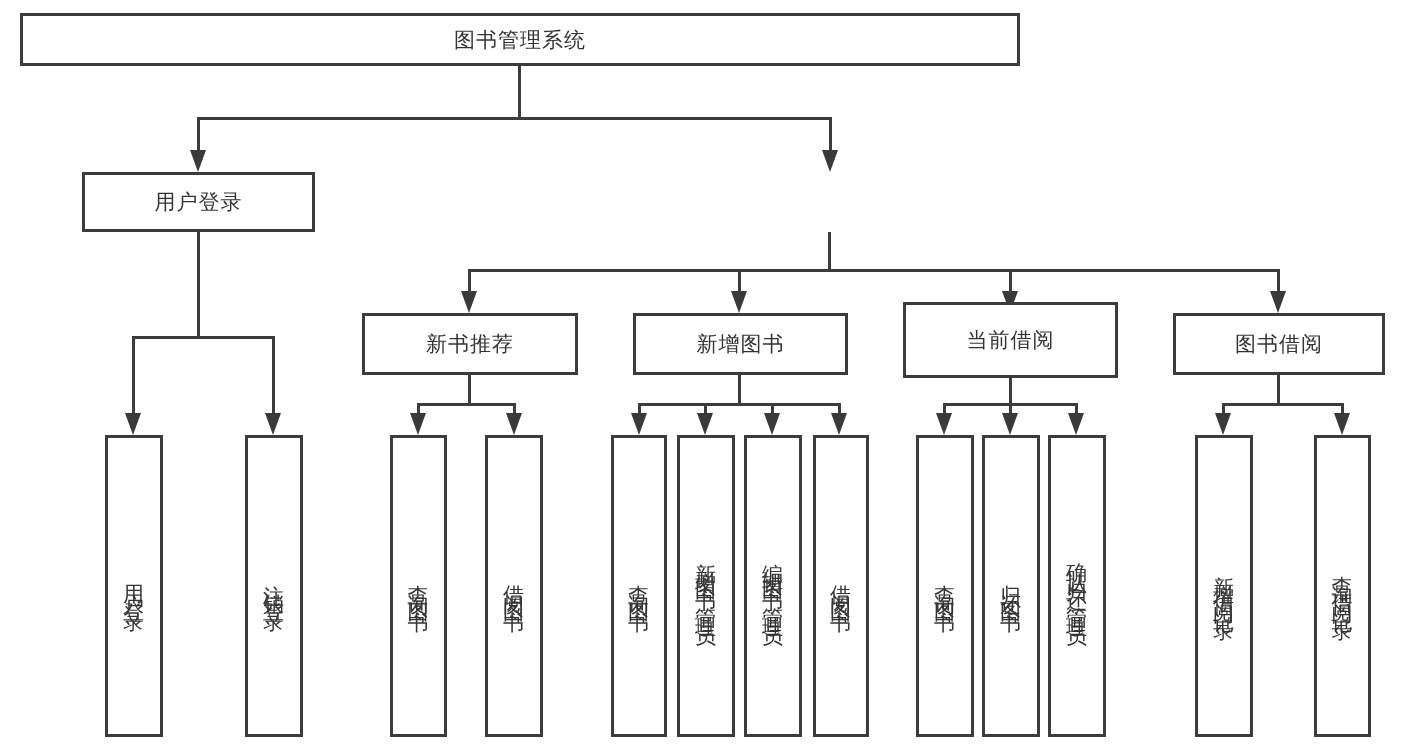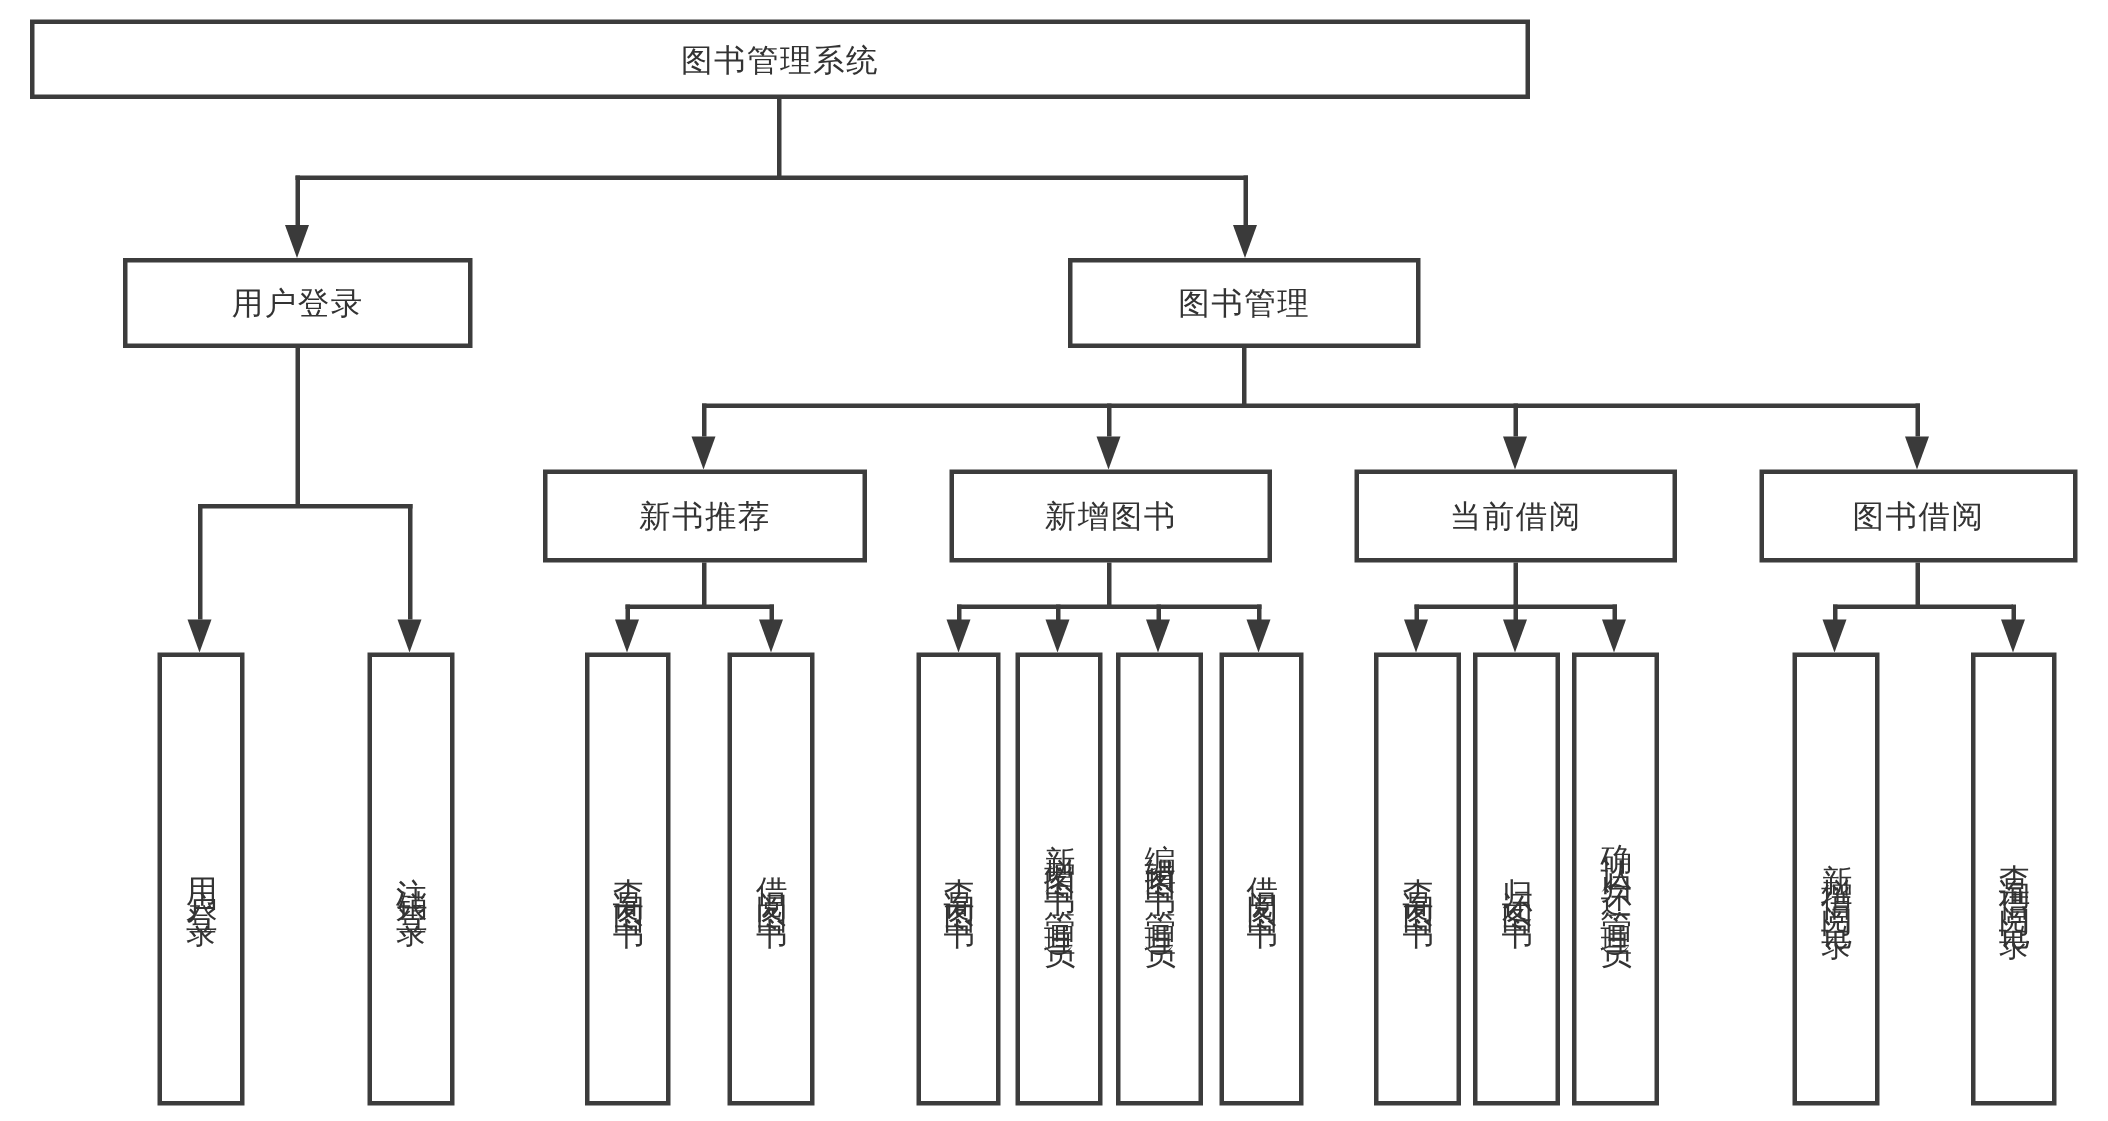--- a/index.html
+++ b/index.html
@@ -71,21 +71,20 @@
   <div class="box" style="left:20px;top:13px;width:1000px;height:53px">图书管理系统</div>
 
   <div class="vline" style="left:518px;top:66px;height:53px"></div>
   <div class="hline" style="left:197px;top:117px;width:635px"></div>
   <div class="vline" style="left:197px;top:117px;height:35px"></div>
   <div class="arrow" style="left:190px;top:150px"></div>
   <div class="vline" style="left:829px;top:117px;height:35px"></div>
   <div class="arrow" style="left:822px;top:150px"></div>
 
   <div class="box" style="left:82px;top:172px;width:233px;height:60px">用户登录</div>
-  <div class="box" style="left:712px;top:172px;width:235px;height:60px">图书管理</div>
 
   <div class="vline" style="left:197px;top:232px;height:106px"></div>
   <div class="hline" style="left:132px;top:336px;width:143px"></div>
   <div class="vline" style="left:132px;top:336px;height:77px"></div>
   <div class="arrow" style="left:125px;top:413px"></div>
   <div class="vline" style="left:272px;top:336px;height:77px"></div>
   <div class="arrow" style="left:265px;top:413px"></div>
 
   <div class="vline" style="left:828px;top:232px;height:39px"></div>
   <div class="hline" style="left:468px;top:269px;width:812px"></div>
@@ -93,21 +92,21 @@
   <div class="arrow" style="left:461px;top:291px"></div>
   <div class="vline" style="left:738px;top:269px;height:22px"></div>
   <div class="arrow" style="left:731px;top:291px"></div>
   <div class="vline" style="left:1009px;top:269px;height:22px"></div>
   <div class="arrow" style="left:1002px;top:291px"></div>
   <div class="vline" style="left:1277px;top:269px;height:22px"></div>
   <div class="arrow" style="left:1270px;top:291px"></div>
 
   <div class="box" style="left:362px;top:313px;width:216px;height:62px">新书推荐</div>
   <div class="box" style="left:633px;top:313px;width:215px;height:62px">新增图书</div>
-  <div class="box" style="left:903px;top:313px;width:215px;height:62px">当前借阅</div>
+  <div class="box" style="left:903px;top:302px;width:215px;height:76px">当前借阅</div>
   <div class="box" style="left:1173px;top:313px;width:212px;height:62px">图书借阅</div>
 
   <div class="vline" style="left:468px;top:375px;height:31px"></div>
   <div class="hline" style="left:417px;top:403px;width:99px"></div>
   <div class="vline" style="left:417px;top:403px;height:12px"></div>
   <div class="arrow" style="left:410px;top:413px"></div>
   <div class="vline" style="left:513px;top:403px;height:12px"></div>
   <div class="arrow" style="left:506px;top:413px"></div>
 
   <div class="vline" style="left:738px;top:375px;height:31px"></div>

